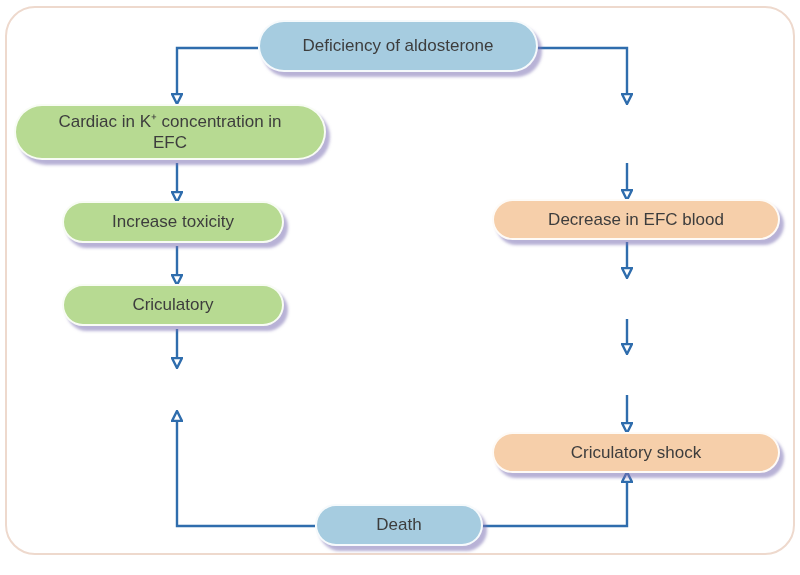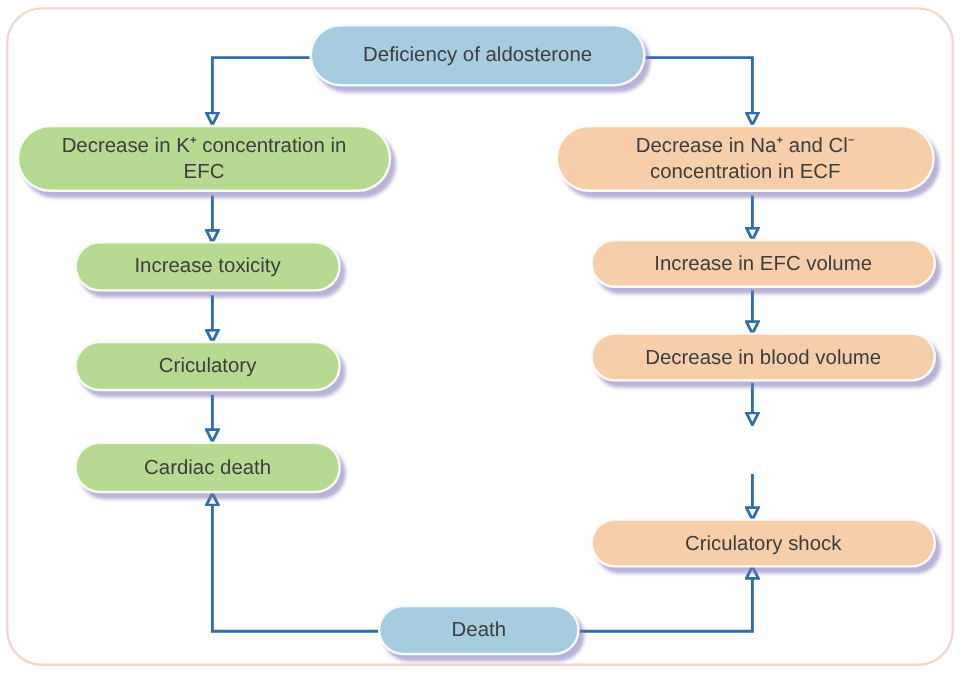--- a/index.html
+++ b/index.html
@@ -67,25 +67,22 @@
     <path d="M627,163 V191" marker-end="url(#arr)"></path>
     <path d="M627,242 V269" marker-end="url(#arr)"></path>
     <path d="M627,319 V345" marker-end="url(#arr)"></path>
     <path d="M627,395 V424" marker-end="url(#arr)"></path>
     <path d="M315,526 H177 V420" marker-end="url(#arr)"></path>
     <path d="M483,526 H627 V481" marker-end="url(#arr)"></path>
   </svg>
 
   <div class="node blue h2" style="left:258px;top:20px;width:280px;height:52px;">Deficiency of aldosterone</div>
 
-  <div class="node green h2 wrapL" style="left:14px;top:104px;width:312px;height:56px;">Decrease in K⁺ concentration in EFC</div>
+  <div class="node green h2 wrapL" style="left:14px;top:104px;width:312px;height:56px;">Cardiac in K⁺ concentration in EFC</div>
   <div class="node green" style="left:62px;top:201px;width:222px;height:42px;">Increase toxicity</div>
   <div class="node green" style="left:62px;top:284px;width:222px;height:42px;">Criculatory</div>
-  <div class="node green" style="left:62px;top:368px;width:222px;height:43px;">Cardiac death</div>
 
-  <div class="node peach h2 wrapR" style="left:463px;top:104px;width:316px;height:56px;">Decrease in Na⁺ and Cl⁻ concentration in ECF</div>
-  <div class="node peach" style="left:492px;top:199px;width:288px;height:41px;">Increase in EFC volume</div>
-  <div class="node peach" style="left:492px;top:277px;width:288px;height:41px;">Decrease in blood volume</div>
+  <div class="node peach" style="left:492px;top:199px;width:288px;height:41px;">Decrease in EFC blood</div>
   <div class="node blue" style="left:315px;top:504px;width:168px;height:42px;">Death</div>
 
   <div class="node peach" style="left:492px;top:432px;width:288px;height:41px;">Criculatory shock</div>
 
 </div>
 
 </body></html>

